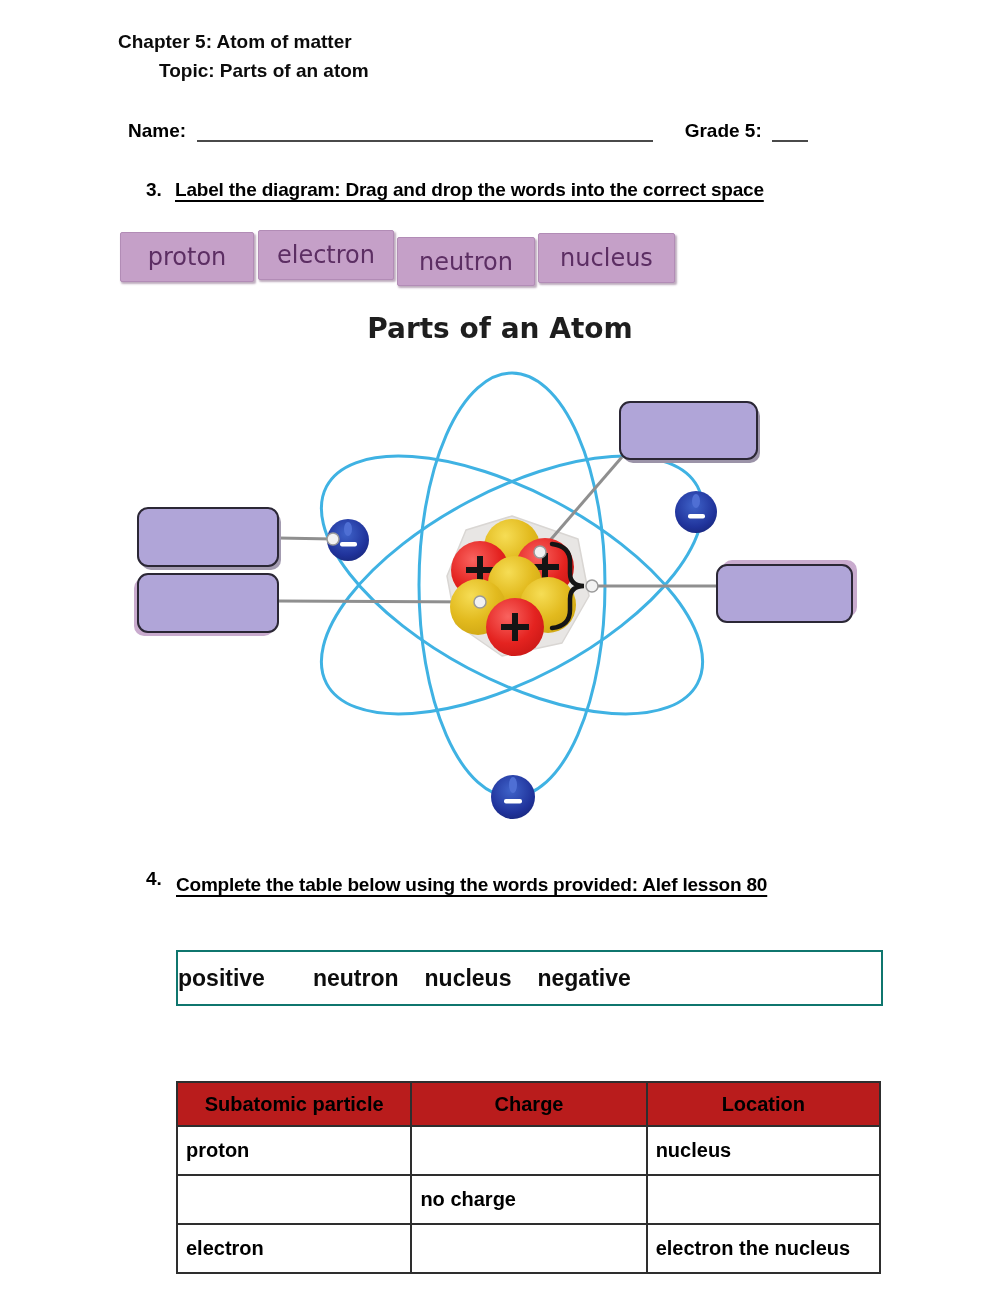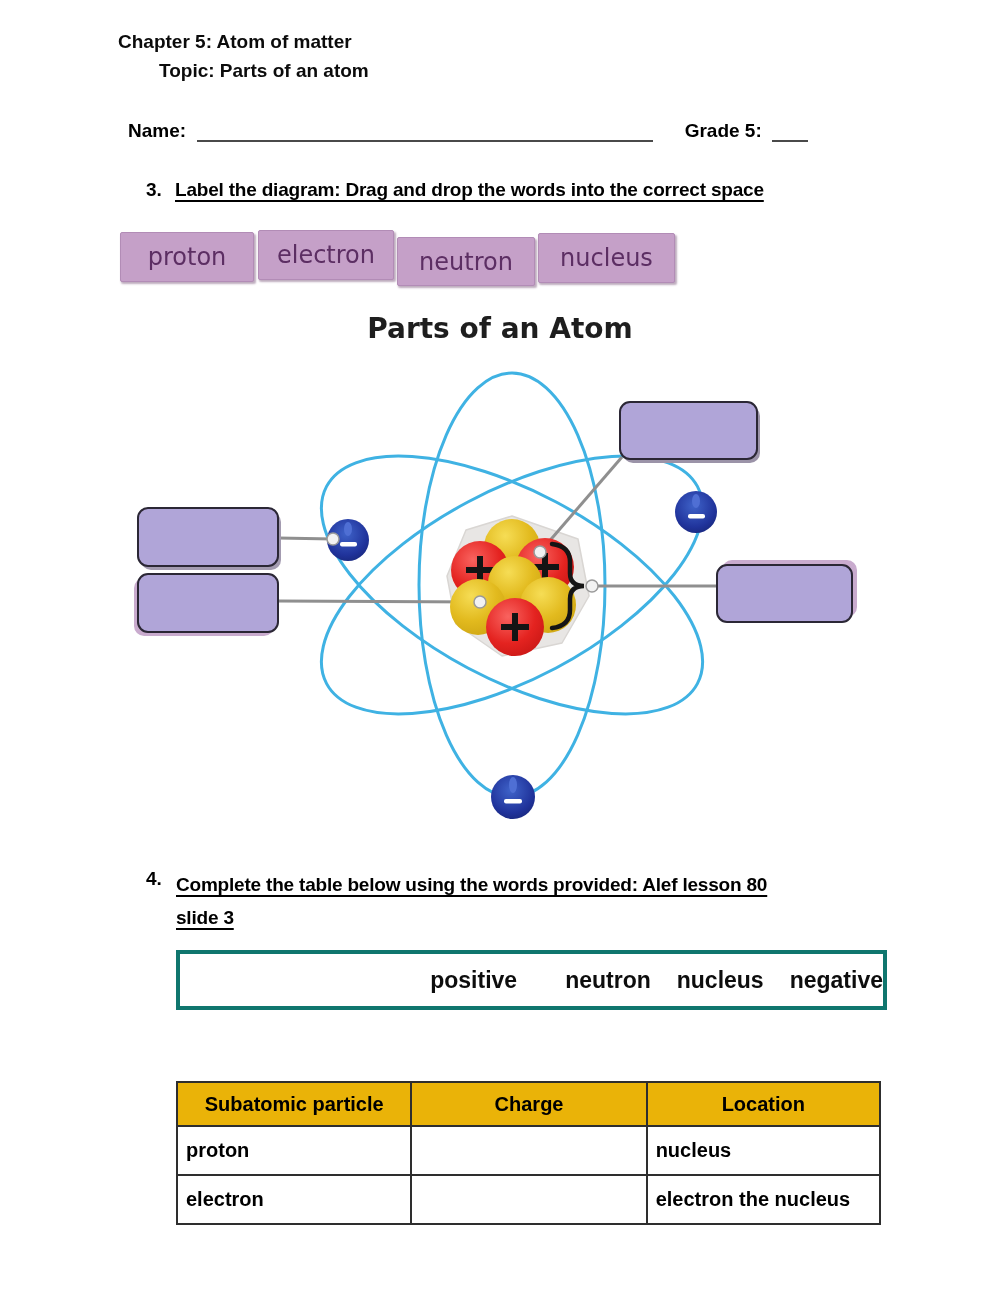--- a/index.html
+++ b/index.html
@@ -7,27 +7,27 @@
   .abs{position:absolute;}
   .hdr{font-size:19px;font-weight:bold;color:#0b0b0b;}
   .blank{display:inline-block;border-bottom:2px solid #4a4a4a;height:18px;vertical-align:bottom;}
   .qnum{font-size:19px;font-weight:bold;}
   .qtext{font-size:19px;font-weight:bold;text-decoration:underline;text-decoration-thickness:2px;text-underline-offset:4px;letter-spacing:-0.2px;}
   .tile{position:absolute;background:#c5a0c8;border:1px solid #b28cb6;border-radius:2px;
         box-shadow:1.5px 2px 2px rgba(110,70,110,.45);display:flex;align-items:center;justify-content:center;
         font-family:"DejaVu Sans",sans-serif;font-size:24px;font-weight:500;color:#5c2e63;}
   .diagram-title{left:0;right:0;top:312px;text-align:center;font-family:"DejaVu Sans",sans-serif;
         font-size:28px;font-weight:bold;color:#1e1e1e;}
-  .wordbank{left:176px;top:950px;width:703px;height:52px;border:4px solid #0f766e;
-        display:flex;align-items:center;justify-content:flex-end;gap:26px;
+  .wordbank{left:176px;top:950px;width:703px;height:52px;border:2px solid #0f766e;
+        display:flex;align-items:center;justify-content:flex-start;gap:26px;
         font-size:23px;font-weight:bold;color:#0d0d0d;}
   .wordbank .w0{margin-right:22px;}
   table.anstable{position:absolute;left:176px;top:1081px;width:705px;border-collapse:collapse;}
   table.anstable th,table.anstable td{border:2px solid #2e2e2e;font-size:20px;font-weight:bold;color:#000;}
-  table.anstable th{background:#eab308;height:40px;text-align:center;}
+  table.anstable th{background:#b91c1c;height:40px;text-align:center;}
   table.anstable td{height:45px;text-align:left;padding-left:8px;}
 </style>
 </head>
 <body>
 
 <div class="abs hdr" style="left:118px;top:31px;">Chapter 5: Atom of matter</div>
 <div class="abs hdr" style="left:118px;top:60px;margin-left:41px;">Topic: Parts of an atom</div>
 
 <div class="abs" style="left:128px;top:120px;font-size:19px;font-weight:bold;">
   <span>Name:</span>
@@ -131,21 +131,20 @@
     <circle cx="333" cy="179" r="6"></circle>
     <circle cx="480" cy="242" r="6"></circle>
     <circle cx="540" cy="192" r="6"></circle>
     <circle cx="592" cy="226" r="6"></circle>
   </g>
 </svg>
 
 <div class="abs qnum" style="left:146px;top:868px;">4.</div>
 <div class="abs" style="left:176px;top:868px;width:690px;line-height:33px;">
   <div class="qtext">Complete the table below using the words provided: Alef lesson 80</div>
-  <div class="qtext">slide 3</div>
 </div>
 
 <div class="abs wordbank">
   <span class="w0">positive</span>
   <span>neutron</span>
   <span>nucleus</span>
   <span>negative</span>
 </div>
 
 <table class="anstable">
@@ -160,19 +159,24 @@
       <th>Charge</th>
       <th>Location</th>
     </tr>
   </thead>
   <tbody>
     <tr style="height:46px;">
       <td>proton</td>
       <td></td>
       <td>nucleus</td>
     </tr>
+    <tr style="height:45px;">
+      <td></td>
+      <td>no charge</td>
+      <td></td>
+    </tr>
     <tr style="height:46px;">
       <td>electron</td>
       <td></td>
       <td>electron the nucleus</td>
     </tr>
   </tbody>
 </table>
 
 </body></html>

